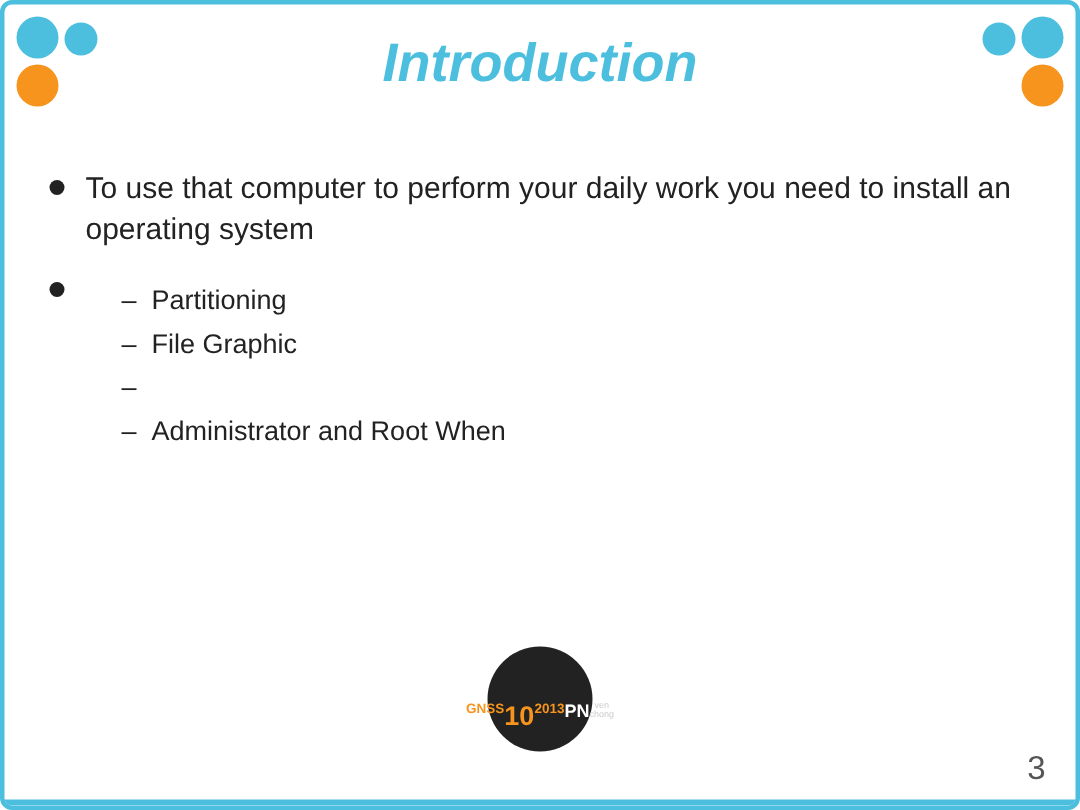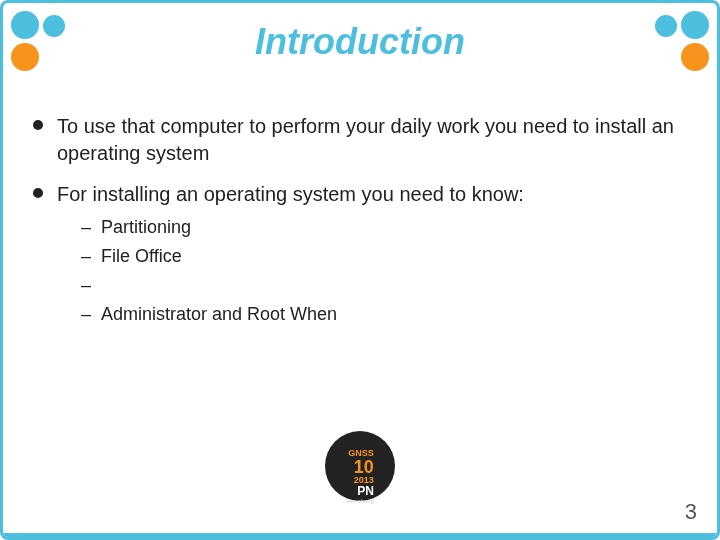--- a/index.html
+++ b/index.html
@@ -150,22 +150,21 @@
       border-radius: 50%;
       background: #222;
       display: flex;
       align-items: center;
       justify-content: center;
       position: relative;
     }
 
     .badge-inner {
       display: flex;
-      flex-direction: column;
-      align-items: flex-end;
+      align-items: flex-start;
       margin-top: 21px;
     }
 
     .badge-year {
       font-size: 9px;
       color: #F7941D;
       font-weight: bold;
       line-height: 1;
     }
 
@@ -231,29 +230,28 @@
 
   <div class="content-area">
     <ul class="bullet-list">
       <li>
         <span class="bullet-dot"></span>
         <span>To use that computer to perform your daily work you need to install an operating system</span>
       </li>
       <li>
         <span class="bullet-dot"></span>
         <div>
-          <span>For installing an operating system you need to know:</span>
           <ul class="sub-list">
             <li>
               <span class="sub-dash">–</span>
               <span>Partitioning</span>
             </li>
             <li>
               <span class="sub-dash">–</span>
-              <span>File Office</span>
+              <span>File Graphic</span>
             </li>
             <li>
               <span class="sub-dash">–</span>
             </li>
             <li>
               <span class="sub-dash">–</span>
               <span>Administrator and Root When</span>
             </li>
           </ul>
         </div>

